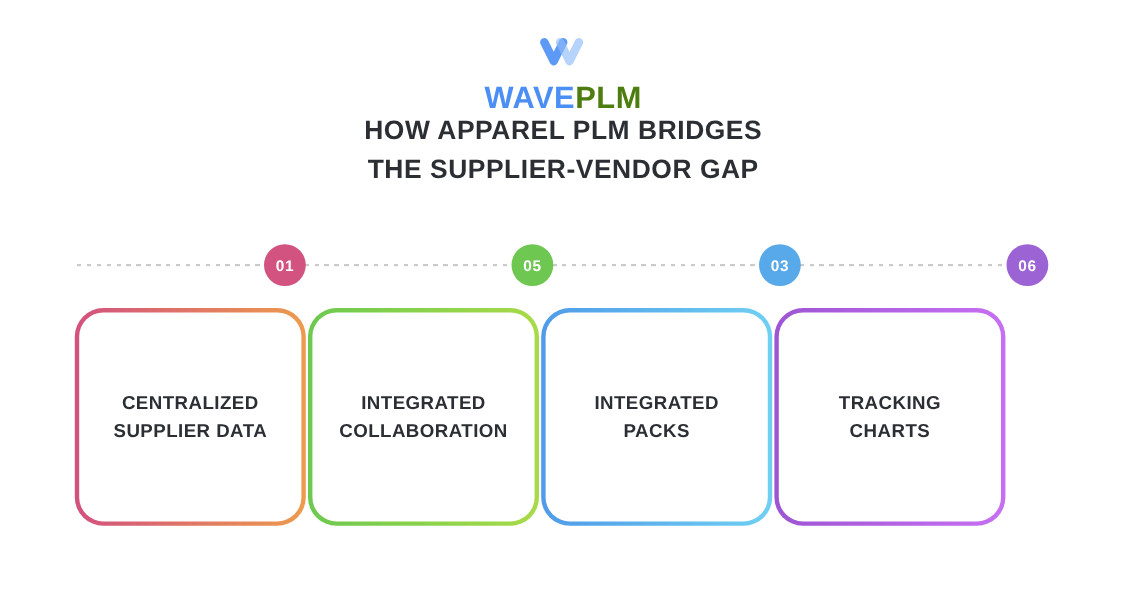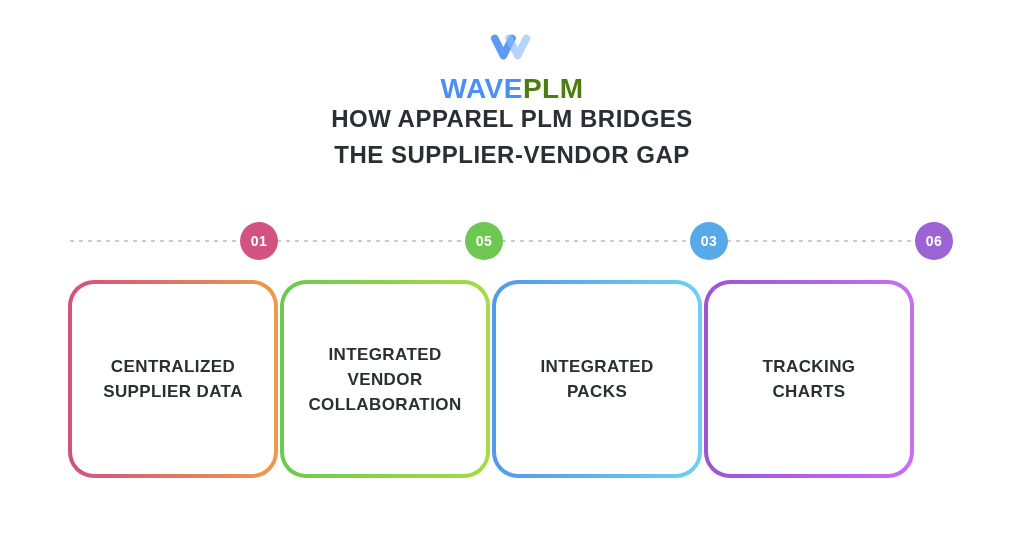--- a/index.html
+++ b/index.html
@@ -155,21 +155,20 @@
           <div>CENTRALIZED</div>
           <div>SUPPLIER DATA</div>
         </div>
       </div>
     </div>
 
     <div class="card-border" style="background: linear-gradient(90deg, rgb(108, 201, 79), rgb(169, 218, 72));">
       <div class="card-inner">
         <div class="card-label">
           <div>INTEGRATED</div>
-          <div>VENDOR</div>
           <div>COLLABORATION</div>
         </div>
       </div>
     </div>
 
     <div class="card-border" style="background: linear-gradient(90deg, rgb(79, 155, 232), rgb(111, 208, 242));">
       <div class="card-inner">
         <div class="card-label">
           <div>INTEGRATED</div>
           <div>PACKS</div>

